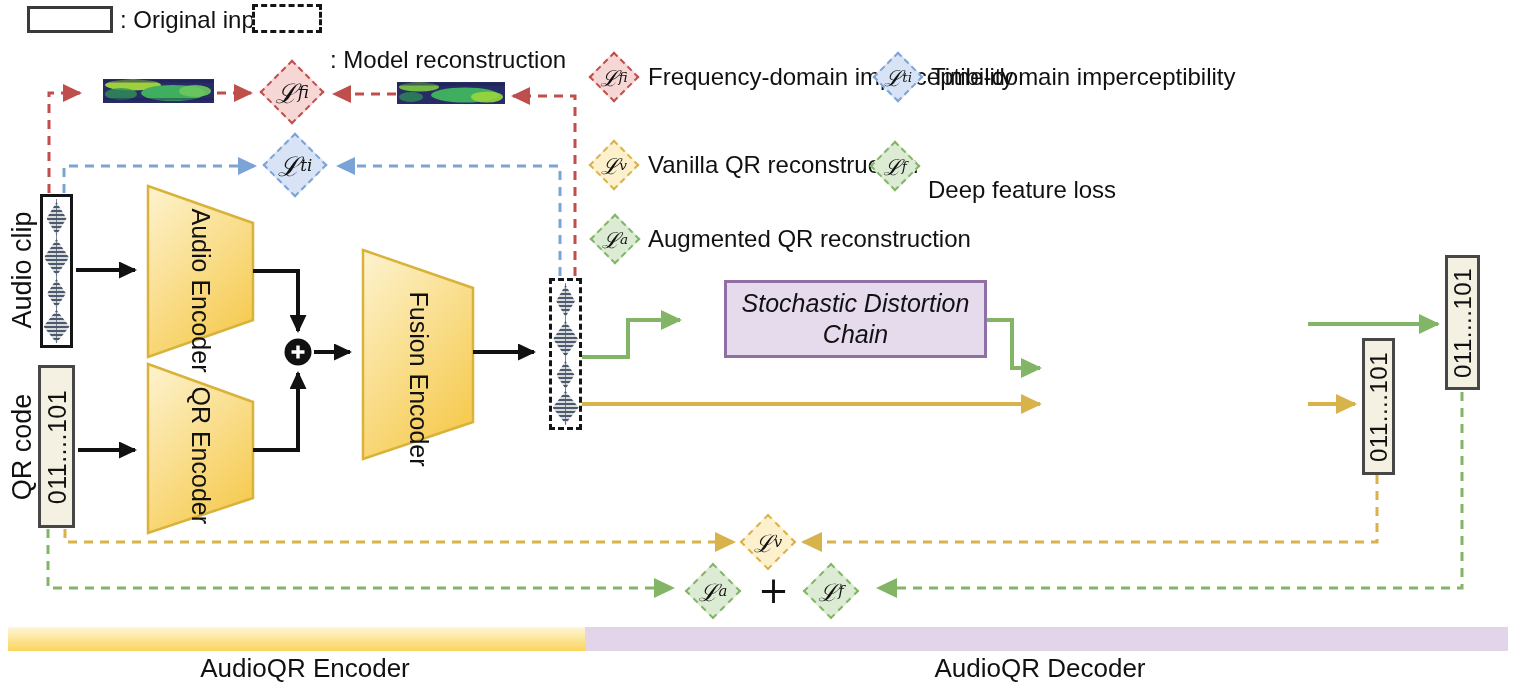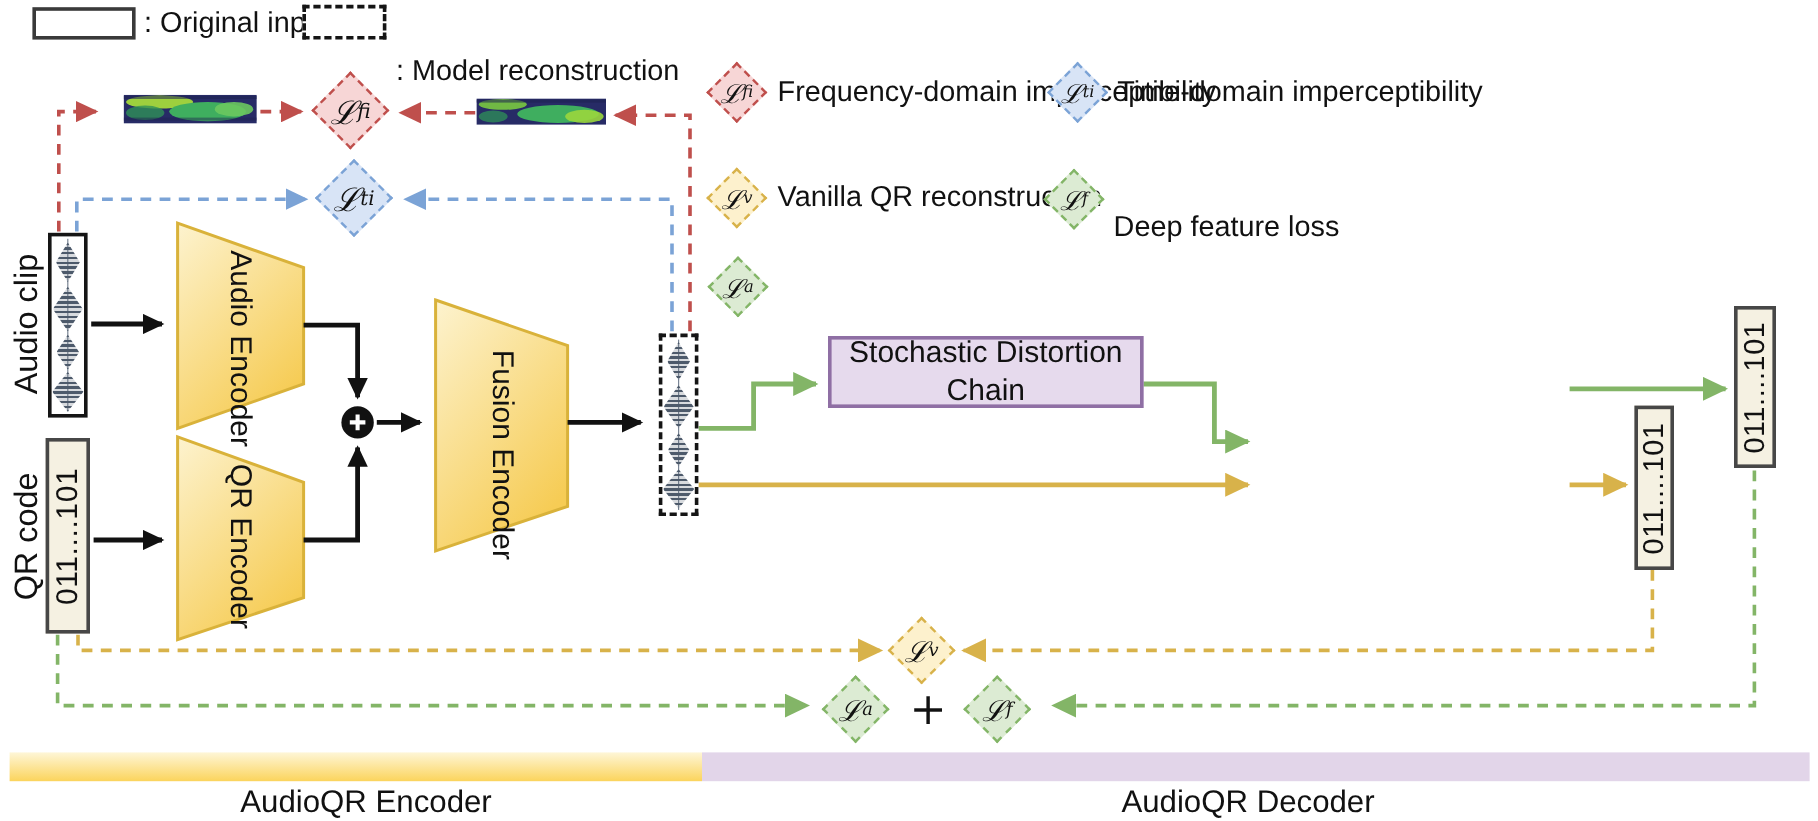--- a/index.html
+++ b/index.html
@@ -177,20 +177,21 @@
     </div>
   <div class="abs legtext" style="left:928px;top:146px;margin-top:24px;">Deep feature loss</div>
 
   <div class="diamond d36 df-g" style="left:615px;top:239px;">
       <div class="dsq"></div>
       <div class="dlb">
         <span>ℒ</span>
         <sub>a</sub>
       </div>
     </div>
+  <div class="abs legtext" style="left:648px;top:219px;">Augmented QR reconstruction</div>
 
   <svg class="abs" style="left:103px;top:79px;" width="111" height="24" viewBox="0 0 111 24">
     <rect width="111" height="24" fill="#272b66"></rect>
     <ellipse cx="30" cy="6" rx="28" ry="5.5" fill="#a4d93c" opacity="0.95"></ellipse>
     <ellipse cx="18" cy="15" rx="16" ry="6" fill="#2f9158" opacity="0.8"></ellipse>
     <ellipse cx="70" cy="14" rx="32" ry="8" fill="#3fae5f"></ellipse>
     <ellipse cx="92" cy="12" rx="16" ry="6" fill="#6cc85f" opacity="0.9"></ellipse>
     <rect y="1" width="111" height="2.5" fill="#1e2250" opacity="0.55"></rect>
     <rect y="19" width="111" height="2.5" fill="#1e2250" opacity="0.45"></rect>
   </svg>
@@ -267,21 +268,21 @@
 
   <div class="abs dashbox" style="left:549px;top:278px;width:33px;height:152px;">
     <div class="wave" style="left:0;top:0;right:0;bottom:0;">
       <div class="burst" style="top:4px;height:32px;width:19px;"></div>
       <div class="burst" style="top:40px;height:36px;width:25px;"></div>
       <div class="burst" style="top:80px;height:28px;width:18px;"></div>
       <div class="burst" style="top:110px;height:33px;width:26px;"></div>
     </div>
   </div>
 
-  <div class="abs pbox" style="left:690px;top:280px;width:263px;height:60px;">
+  <div class="abs pbox" style="left:724px;top:280px;width:263px;height:78px;font-style:italic;">
     <div class="t" style="max-width:250px;">Stochastic Distortion Chain</div>
   </div>
 
   <div class="abs paperbox" style="left:1445px;top:255px;width:35px;height:135px;">
     <div class="center-anchor vlab rot-ccw" style="left:15px;top:65px;font-size:24px;letter-spacing:0.5px;">011....101</div>
   </div>
   <div class="abs paperbox" style="left:1362px;top:338px;width:33px;height:137px;">
     <div class="center-anchor vlab rot-ccw" style="left:14px;top:66px;font-size:24px;letter-spacing:0.5px;">011....101</div>
   </div>
 

